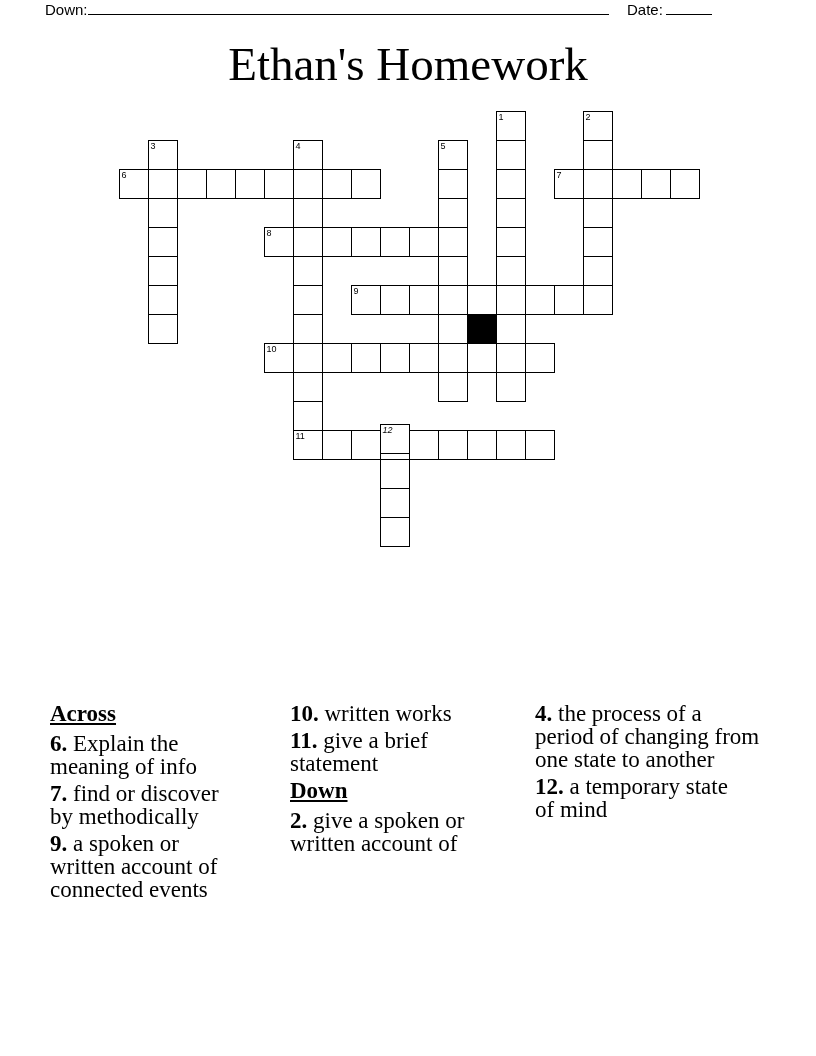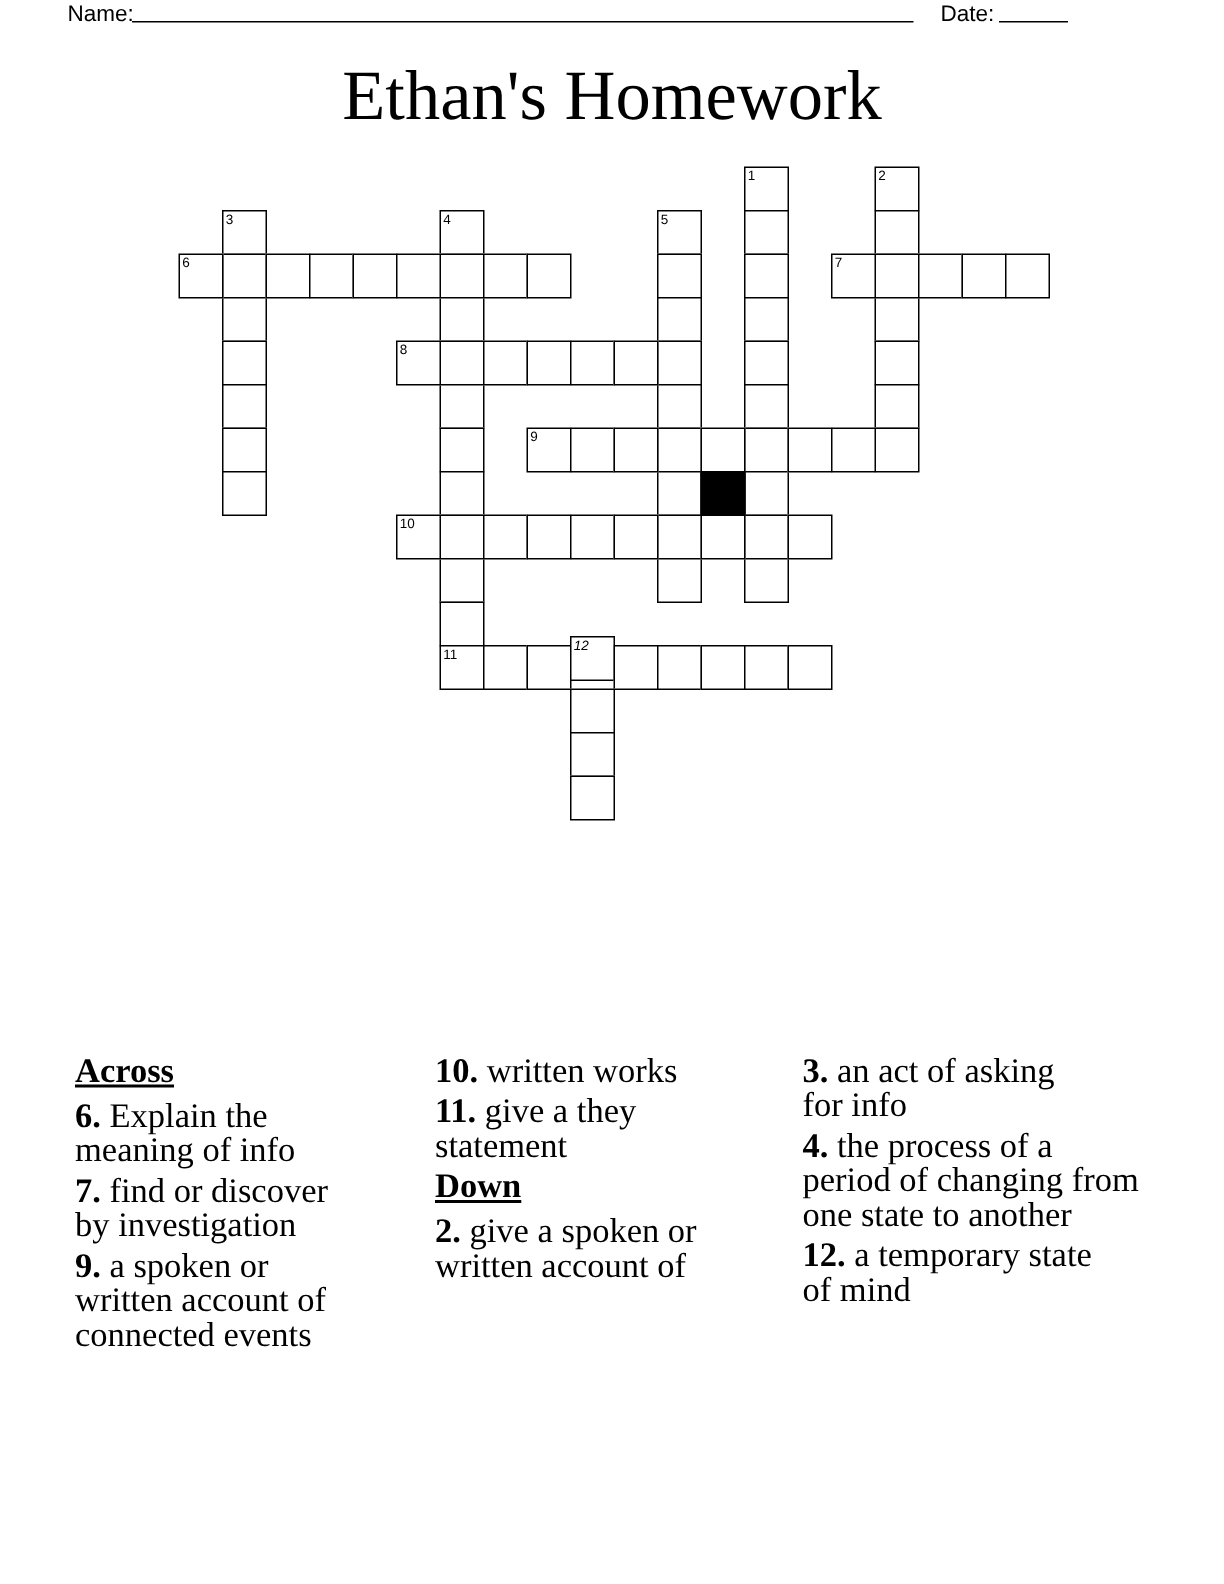--- a/index.html
+++ b/index.html
@@ -61,21 +61,21 @@
     line-height:24px;
     margin:0 0 6px 0;
   }
   .clue { font-size:23px; line-height:23px; margin:0 0 4px 0; }
   .clue b { font-weight:bold; }
   .clue-text { white-space:pre-line; }
 </style>
 </head>
 <body>
 
-<span class="hlabel name">Name:</span>
+<span class="hlabel name">Down:</span>
 <div class="hline name-line"></div>
 <span class="hlabel date">Date:</span>
 <div class="hline date-line"></div>
 
 <h1 class="title">Ethan's Homework</h1>
 
 <div class="grid">
     <div class="cell" style="left: 377px; top: 0px;">
       <span class="cellnum">1</span>
     </div>
@@ -186,35 +186,33 @@
     <div class="cell" style="left: 261px; top: 406px;"></div>
     <div class="cell black" style="left: 348px; top: 203px;"></div>
   </div>
 
 <div class="clues">
   <div class="clue-col c1">
       <div class="clue-heading">Across</div>
       <p class="clue"><b>6.</b><span class="clue-text"> Explain the
 meaning of info</span></p>
       <p class="clue"><b>7.</b><span class="clue-text"> find or discover
-by investigation</span></p>
+by methodically</span></p>
       <p class="clue"><b>9.</b><span class="clue-text"> a spoken or
 written account of
 connected events</span></p>
     </div>
   <div class="clue-col c2">
       <p class="clue"><b>10.</b><span class="clue-text"> written works</span></p>
-      <p class="clue"><b>11.</b><span class="clue-text"> give a they
+      <p class="clue"><b>11.</b><span class="clue-text"> give a brief
 statement</span></p>
       <div class="clue-heading">Down</div>
       <p class="clue"><b>2.</b><span class="clue-text"> give a spoken or
 written account of</span></p>
     </div>
   <div class="clue-col c3">
-      <p class="clue"><b>3.</b><span class="clue-text"> an act of asking
-for info</span></p>
       <p class="clue"><b>4.</b><span class="clue-text"> the process of a
 period of changing from
 one state to another</span></p>
       <p class="clue"><b>12.</b><span class="clue-text"> a temporary state
 of mind</span></p>
     </div>
 </div>
 
 </body></html>

